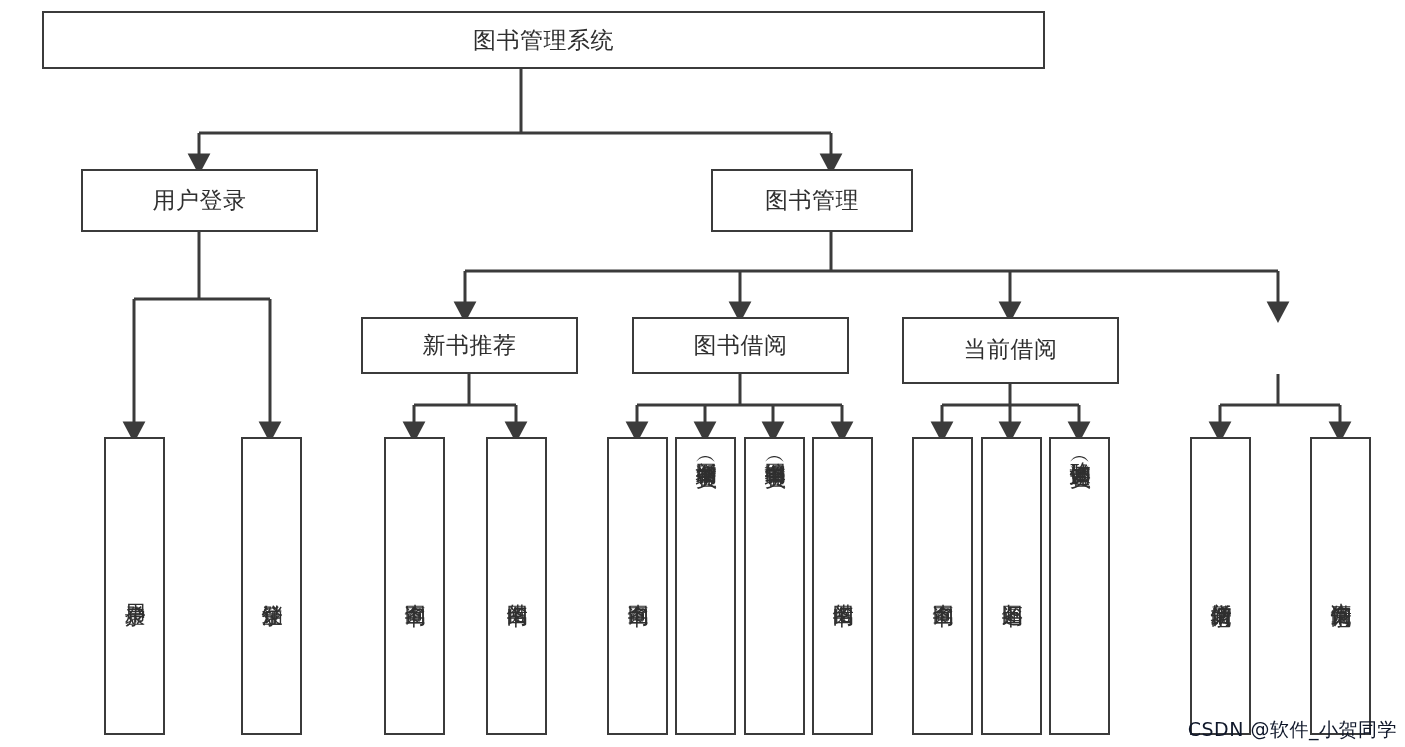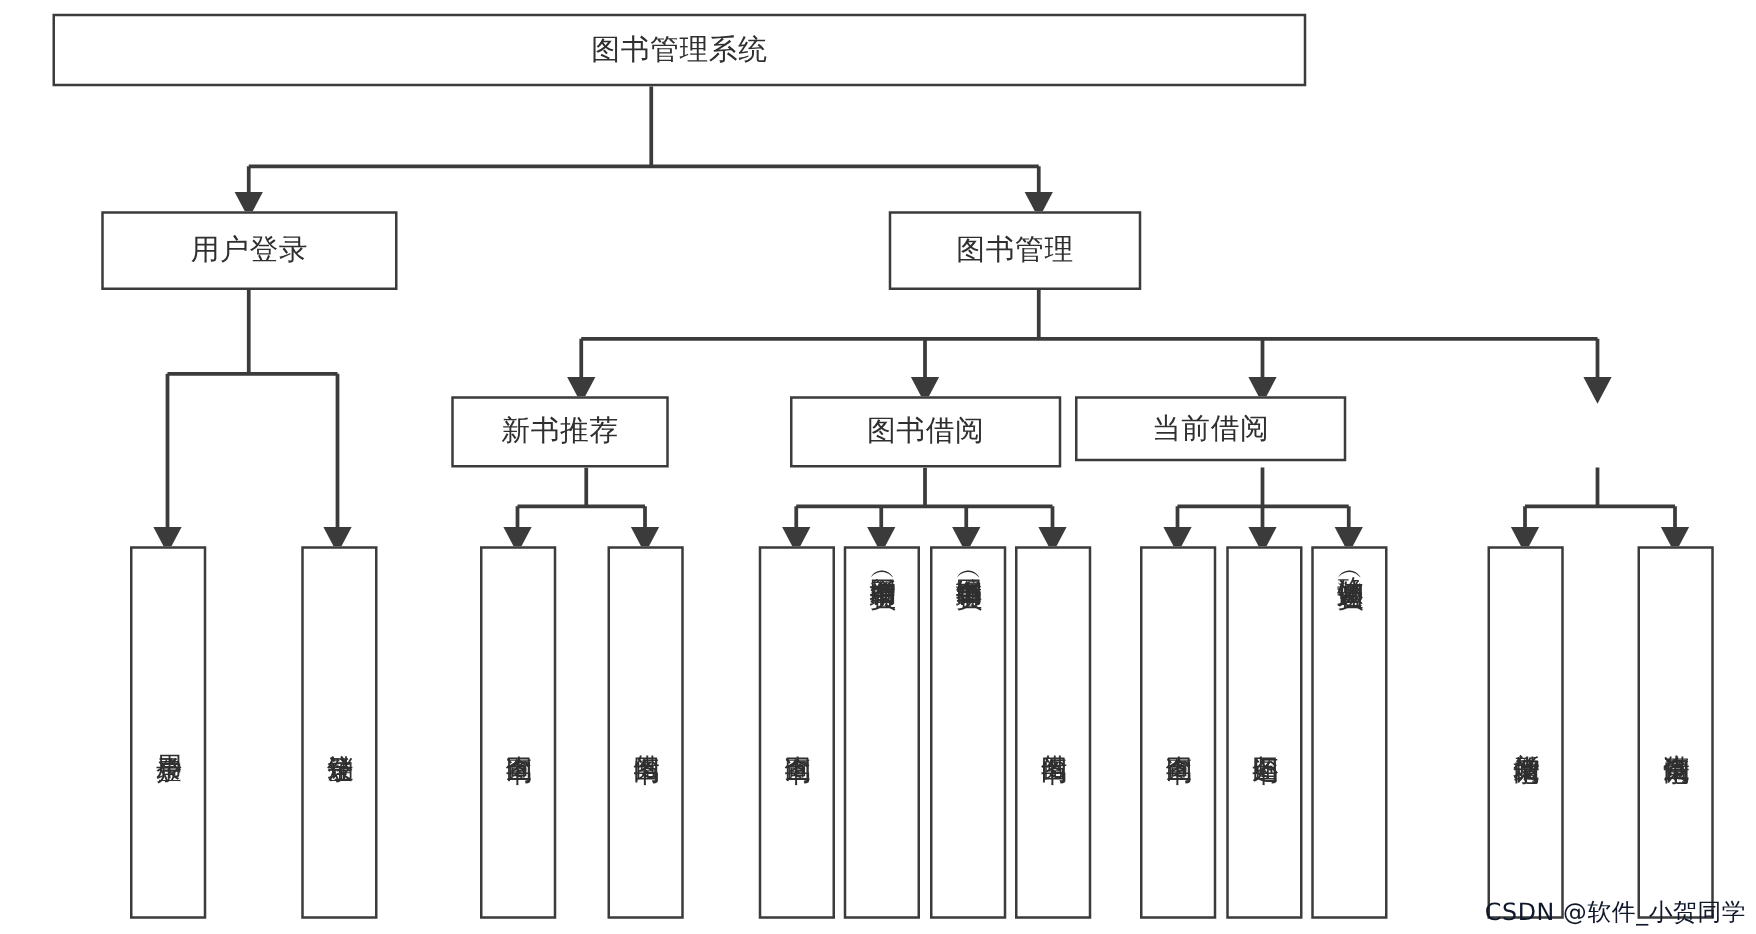--- a/index.html
+++ b/index.html
@@ -145,27 +145,27 @@
     <span class="node-label">图书管理系统</span>
   </div>
 
   <div class="node-box" style="left:81px; top:169px; width:237px; height:63px;">
     <span class="node-label">用户登录</span>
   </div>
   <div class="node-box" style="left:711px; top:169px; width:202px; height:63px;">
     <span class="node-label">图书管理</span>
   </div>
 
-  <div class="node-box" style="left:361px; top:317px; width:174px; height:57px;">
+  <div class="node-box" style="left:361px; top:317px; width:217px; height:57px;">
     <span class="node-label">新书推荐</span>
   </div>
   <div class="node-box" style="left:632px; top:317px; width:217px; height:57px;align-items:center;">
     <span class="node-label">图书借阅</span>
   </div>
-  <div class="node-box" style="left:860px; top:317px; width:217px; height:52px;font-family:Liberation Serif, serif;">
+  <div class="node-box" style="left:902px; top:317px; width:217px; height:67px;font-family:Liberation Serif, serif;">
     <span class="node-label">当前借阅</span>
   </div>
 
   <div class="leaf-box center-text" style="left:104px; top:437px; width:61px; height:298px;">
     <span class="leaf-label">用户登录</span>
   </div>
   <div class="leaf-box center-text" style="left:241px; top:437px; width:61px; height:298px;">
     <span class="leaf-label">注销登录</span>
   </div>
 

